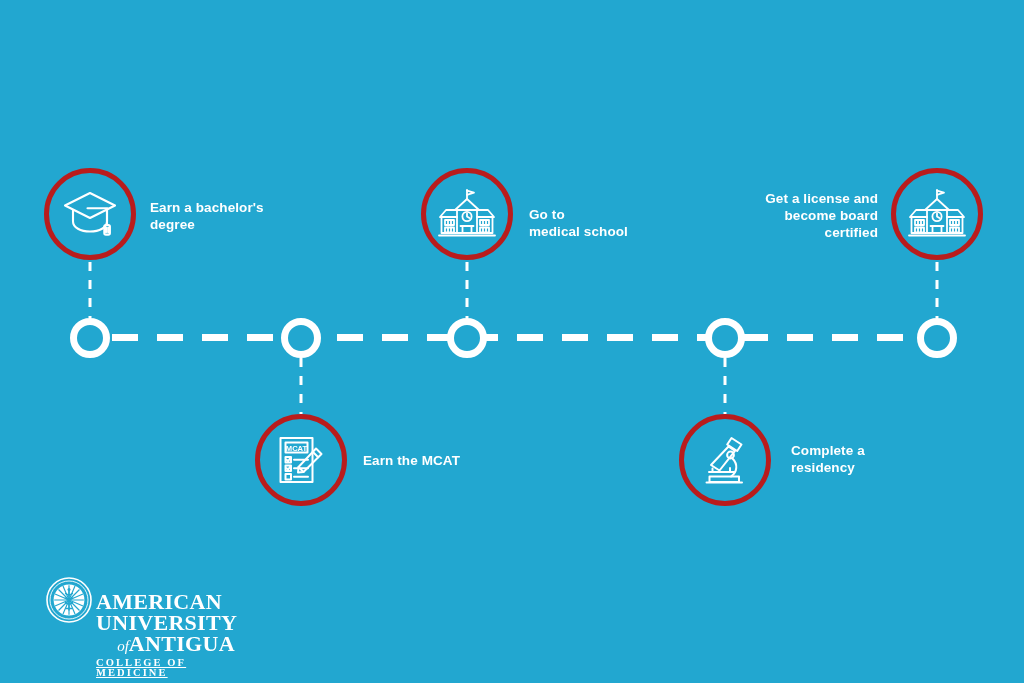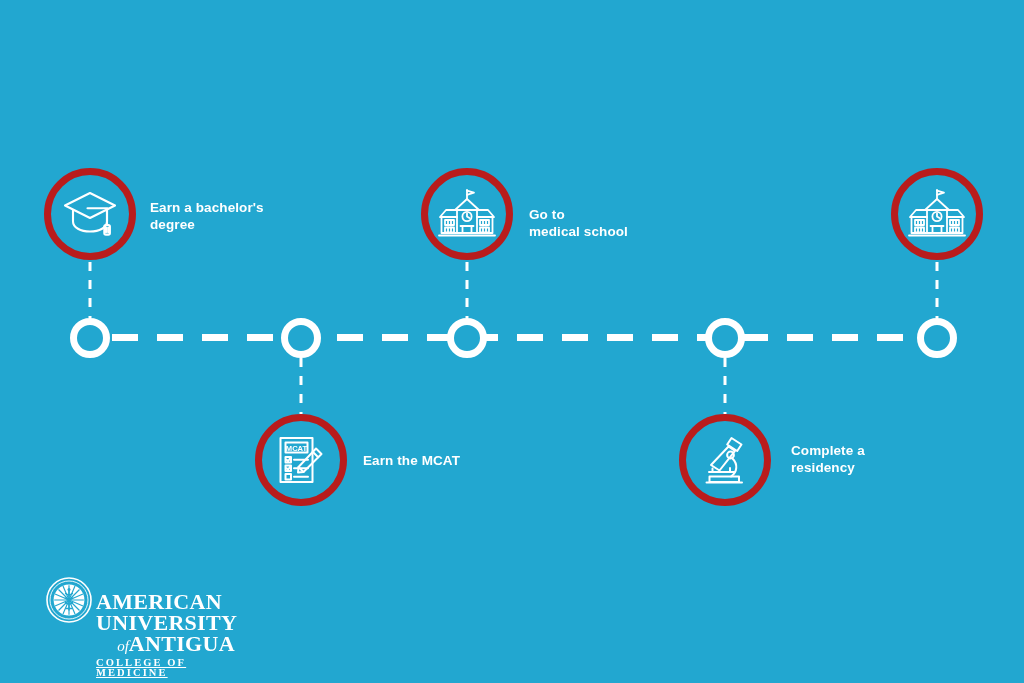--- a/index.html
+++ b/index.html
@@ -68,21 +68,21 @@
     );
     z-index: 1;
   }
 
   
   .bubble {
     position: absolute;
     width: 92px;
     height: 92px;
     border-radius: 50%;
-    border: 7px solid #b91c1c;
+    border: 5px solid #b91c1c;
     background: #22a7d0;
     transform: translate(-50%, -50%);
     z-index: 3;
     display: flex;
     align-items: center;
     justify-content: center;
   }
   .bubble svg { display: block; }
 
   
@@ -289,20 +289,23 @@
         <path d="M10 39.5 L10 44.5 M13 39.5 L13 44.5"></path>
         <rect x="42" y="32" width="9" height="5"></rect>
         <path d="M45 32 L45 37 M48 32 L48 37"></path>
         <rect x="42" y="39.5" width="9" height="5"></rect>
         <path d="M45 39.5 L45 44.5 M48 39.5 L48 44.5"></path>
         <path d="M24.5 45 L24.5 38 L33.5 38 L33.5 45"></path>
         <path d="M22.5 38 L35.5 38"></path>
       </svg>
     </span>
   </div>
+  <div class="step-label right-aligned" style="right:146px; top:190px; width:170px;">Get a license and
+become board
+certified</div>
 
   <div id="logo">
     <span class="seal">
       <svg width="46" height="46" viewBox="0 0 46 46">
         <circle cx="23" cy="23" r="22" fill="none" stroke="#ffffff" stroke-width="1.6"></circle>
         <circle cx="23" cy="23" r="19" fill="none" stroke="#ffffff" stroke-width="0.9"></circle>
         <circle cx="23" cy="23" r="15.4" fill="#ffffff"></circle>
         <g stroke="#22a7d0" stroke-width="1.15">
           <path d="M23 8.2 L23 37.8 M8.2 23 L37.8 23"></path>
           <path d="M12.5 12.5 L33.5 33.5 M33.5 12.5 L12.5 33.5"></path>

